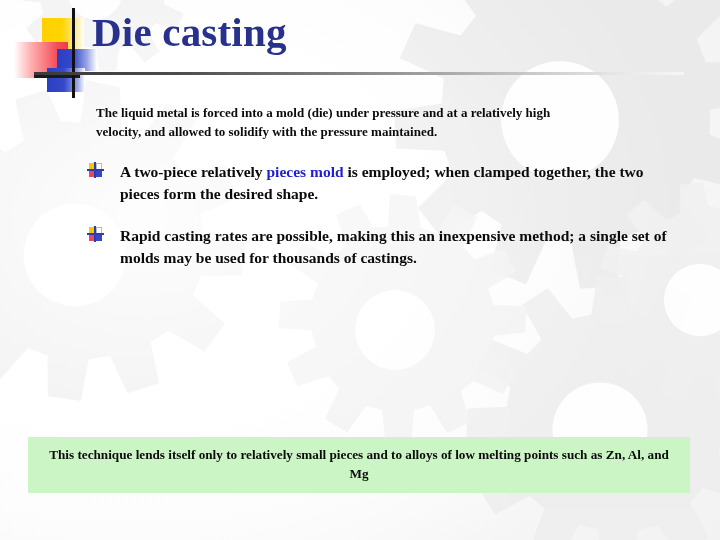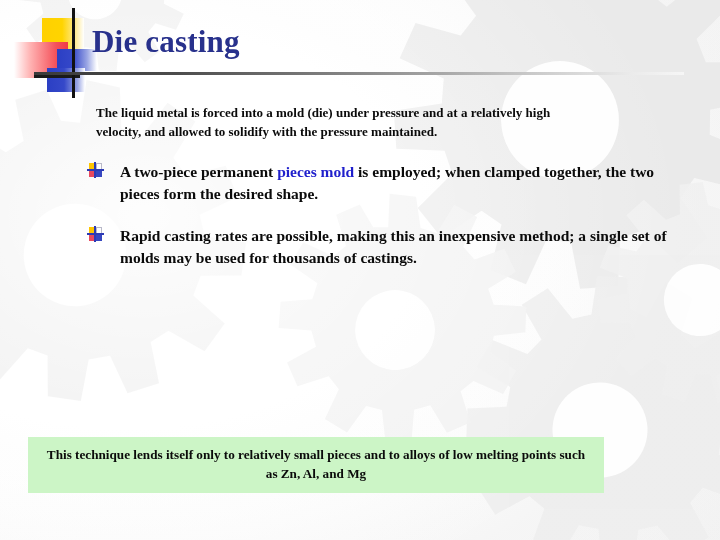--- a/index.html
+++ b/index.html
@@ -51,22 +51,22 @@
     background:#111;
   }
   .deco-hline {
     position:absolute; left:20px; top:68px; width:46px; height:4px;
     background:#1a1a1a;
   }
 
   .title-text {
     position:absolute;
     left: 92px;
-    top: 24px;
-    font-size: 31px;
+    top: 8px;
+    font-size: 41px;
     font-weight: bold;
     color: #28318c;
     letter-spacing: 0.2px;
     white-space: nowrap;
   }
 
   .title-rule {
     position:absolute;
     left: 34px;
     top: 72px;
@@ -120,21 +120,21 @@
     color: #0b0b0b;
     line-height: 1.42;
   }
   .hl-blue { color:#1f1fcc; }
 
   
   .callout {
     position:absolute;
     left: 28px;
     top: 437px;
-    width: 576px;
+    width: 662px;
     height: 56px;
     background: #ccf5c6;
     display:flex;
     align-items:center;
     justify-content:center;
     padding: 4px 14px;
   }
   .callout-text {
     font-size: 13.2px;
     font-weight: bold;
@@ -217,21 +217,21 @@
       <div class="bullet-row">
         <span class="bullet-icon">
           <span class="bi-yellow"></span>
           <span class="bi-white"></span>
           <span class="bi-red"></span>
           <span class="bi-blue"></span>
           <span class="bi-hbar"></span>
           <span class="bi-vbar"></span>
         </span>
         <span class="bullet-text">
-          <span>A two-piece permanent </span><span class="hl-blue">pieces mold</span><span> is employed; when clamped together, the two pieces form the desired shape.</span>
+          <span>A two-piece relatively </span><span class="hl-blue">pieces mold</span><span> is employed; when clamped together, the two pieces form the desired shape.</span>
         </span>
       </div>
 
 
       <div class="bullet-row">
         <span class="bullet-icon">
           <span class="bi-yellow"></span>
           <span class="bi-white"></span>
           <span class="bi-red"></span>
           <span class="bi-blue"></span>

